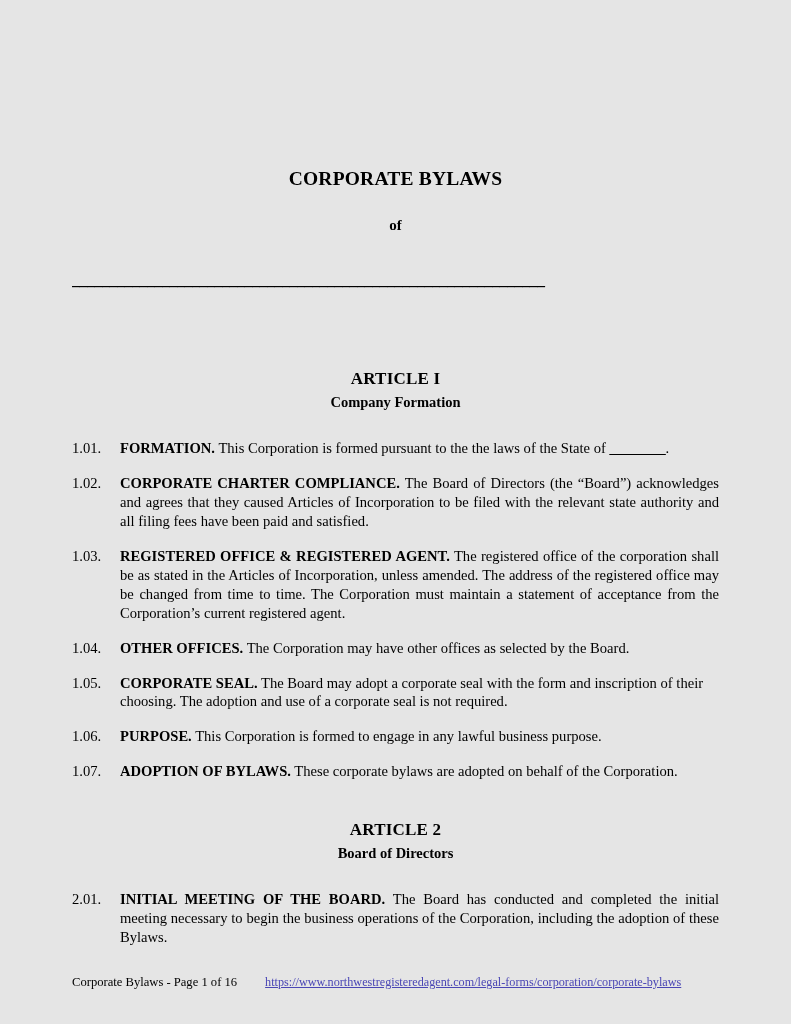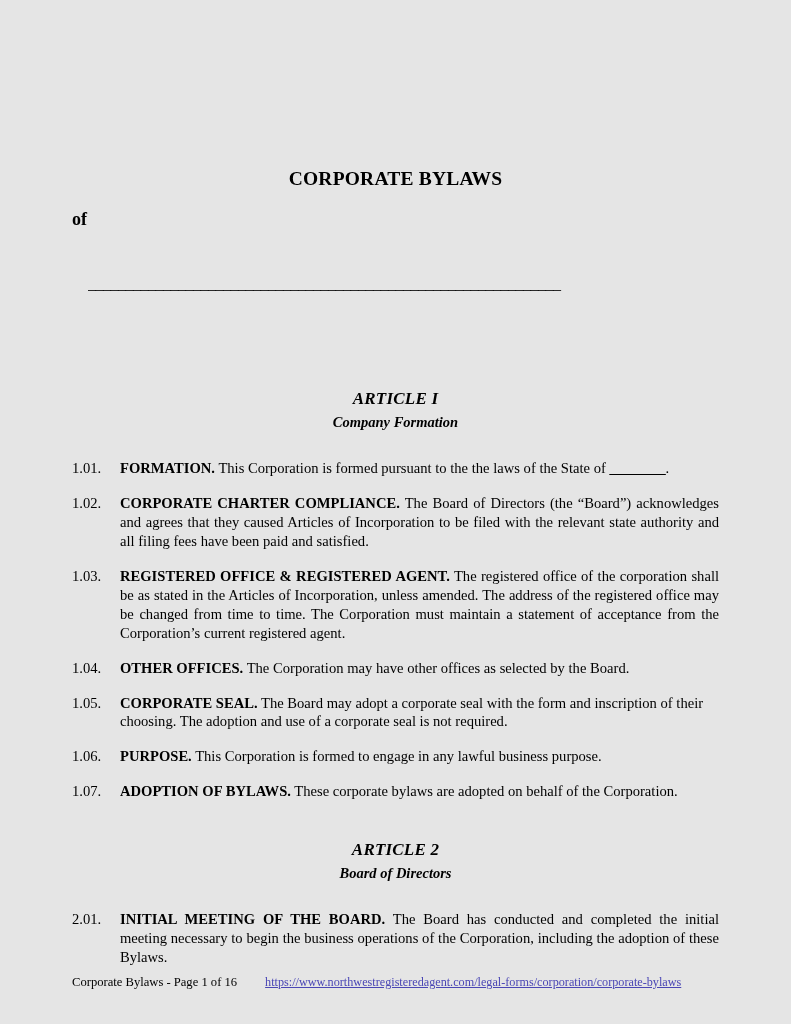--- a/index.html
+++ b/index.html
@@ -30,43 +30,43 @@
   .doc-title {
     text-align: center;
     font-size: 19.5px;
     font-weight: bold;
     letter-spacing: 0.2px;
     margin: 0;
     padding-top: 168px;
     line-height: 1.15;
   }
   .doc-title-of {
-    font-size: 18px;
-    font-weight: bold;
-    margin: 0;
+    text-align: center;
+    font-size: 15px;
+    font-weight: bold;
+    margin: 8px;
     padding-top: 19px;
   }
   .name-rule {
-    margin: 16px;
+    margin: 0;
     padding-top: 30px;
     font-size: 16px;
     line-height: 1.0;
     letter-spacing: -0.5px;
     white-space: nowrap;
     overflow: hidden;
-    font-weight: 400;
+    font-weight: 700;
     color: #000;
     height: 22px;
   }
 
   
   .article-block {
     text-align: center;
     margin: 0;
-    font-style: italic;
   }
   .article-title {
     font-size: 17px;
     font-weight: bold;
     margin: 0;
     line-height: 1.25;
     letter-spacing: 0.2px;
   }
   .article-subtitle {
     font-size: 14.5px;

